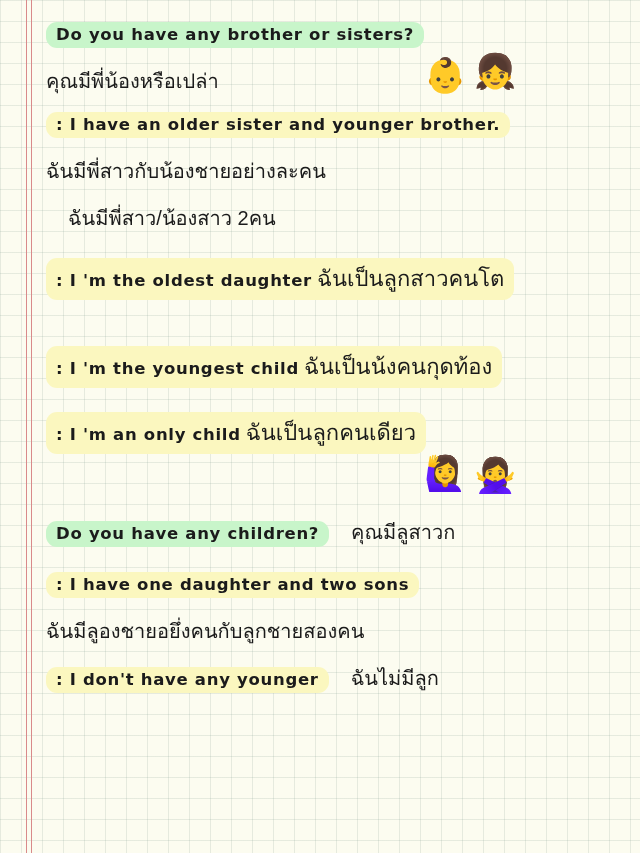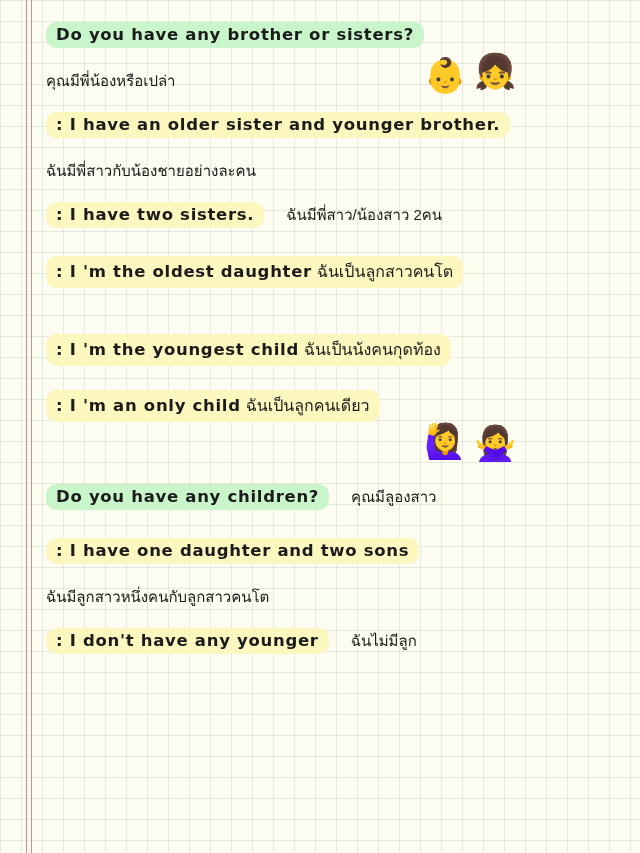--- a/index.html
+++ b/index.html
@@ -62,26 +62,26 @@
 
   .en {
     font-family: "DejaVu Sans", sans-serif;
     font-weight: 700;
     font-size: 16.5px;
     color: #1b1b1b;
     letter-spacing: 0.7px;
   }
   .th {
     font-family: "Liberation Sans", sans-serif;
-    font-size: 15px;
+    font-size: 20px;
     color: #1b1b1b;
     white-space: nowrap;
   }
   .th.small {
-    font-size: 16px;
+    font-size: 22px;
   }
   .trail {
     margin-left: 22px;
   }
   .plainline {
     margin-bottom: 4px;
     min-height: 34px;
     display: flex;
     align-items: center;
   }
@@ -136,21 +136,20 @@
 
     <div class="gap-sm"></div>
 
     <div class="plainline">
       <span class="th">ฉันมีพี่สาวกับน้องชายอย่างละคน</span>
     </div>
 
     <div class="gap-sm"></div>
 
     <div class="line">
-      <span class="hl yellow en">: I have two sisters.</span>
       <span class="th trail">ฉันมีพี่สาว/น้องสาว 2คน</span>
     </div>
 
     <div class="gap-md"></div>
 
     <div class="line">
       <span class="hl yellow">
         <span class="en">: I 'm the oldest daughter</span>
         <span class="th small">ฉันเป็นลูกสาวคนโต</span>
       </span>
@@ -180,33 +179,33 @@
     <div class="emoji-row">
       <span class="emoji raise">🙋‍♀️</span>
       <span class="emoji nogood">🙅‍♀️</span>
     </div>
 
     <div class="gap-lg"></div>
     <div class="gap-lg"></div>
 
     <div class="line">
       <span class="hl green en">Do you have any children?</span>
-      <span class="th trail">คุณมีลูองสาว</span>
+      <span class="th trail">คุณมีลูสาวก</span>
     </div>
 
     <div class="gap-md"></div>
 
     <div class="line">
       <span class="hl yellow en">: I have one daughter and two sons</span>
     </div>
 
     <div class="gap-sm"></div>
 
     <div class="plainline">
-      <span class="th">ฉันมีลูกสาวหนึ่งคนกับลูกสาวคนโต</span>
+      <span class="th">ฉันมีลูองชายอยึ่งคนกับลูกชายสองคน</span>
     </div>
 
     <div class="gap-sm"></div>
 
     <div class="line">
       <span class="hl yellow en">: I don't have any younger</span>
       <span class="th trail">ฉันไม่มีลูก</span>
     </div>
 
   </div>

